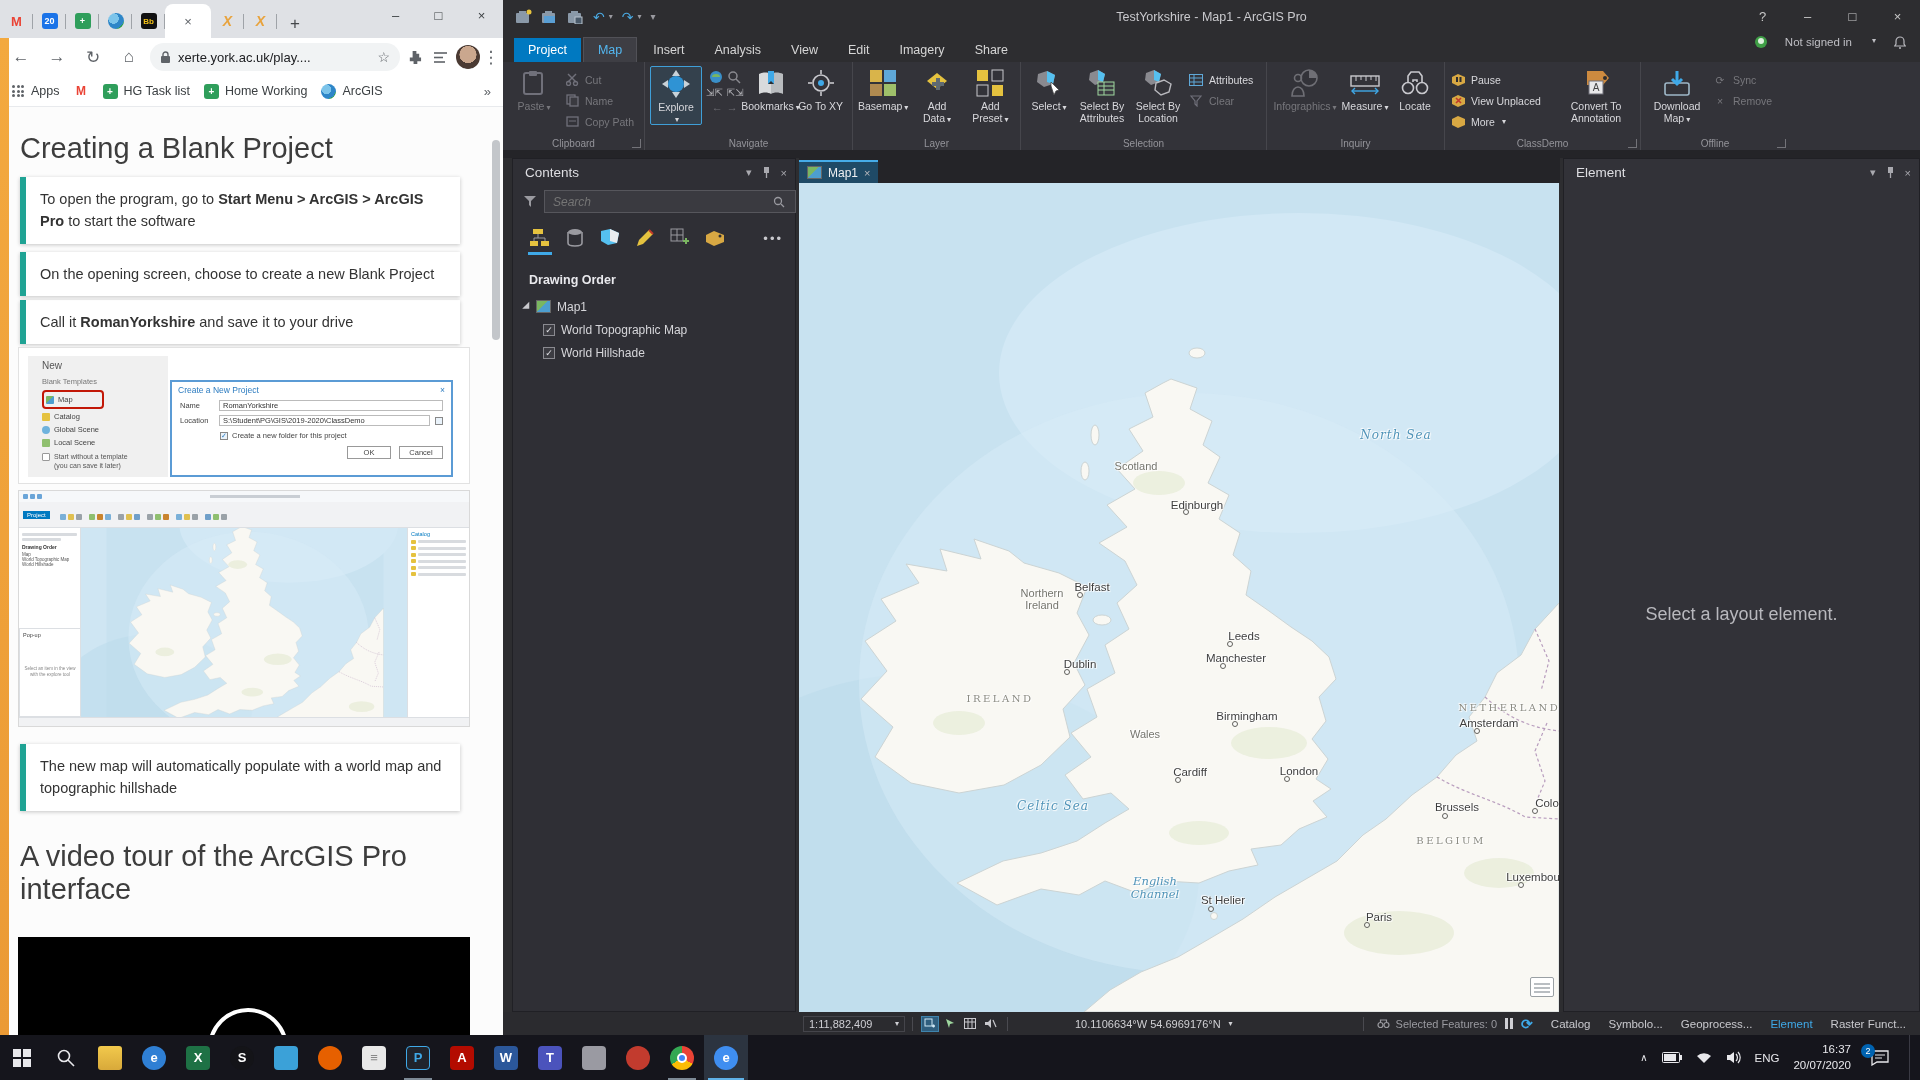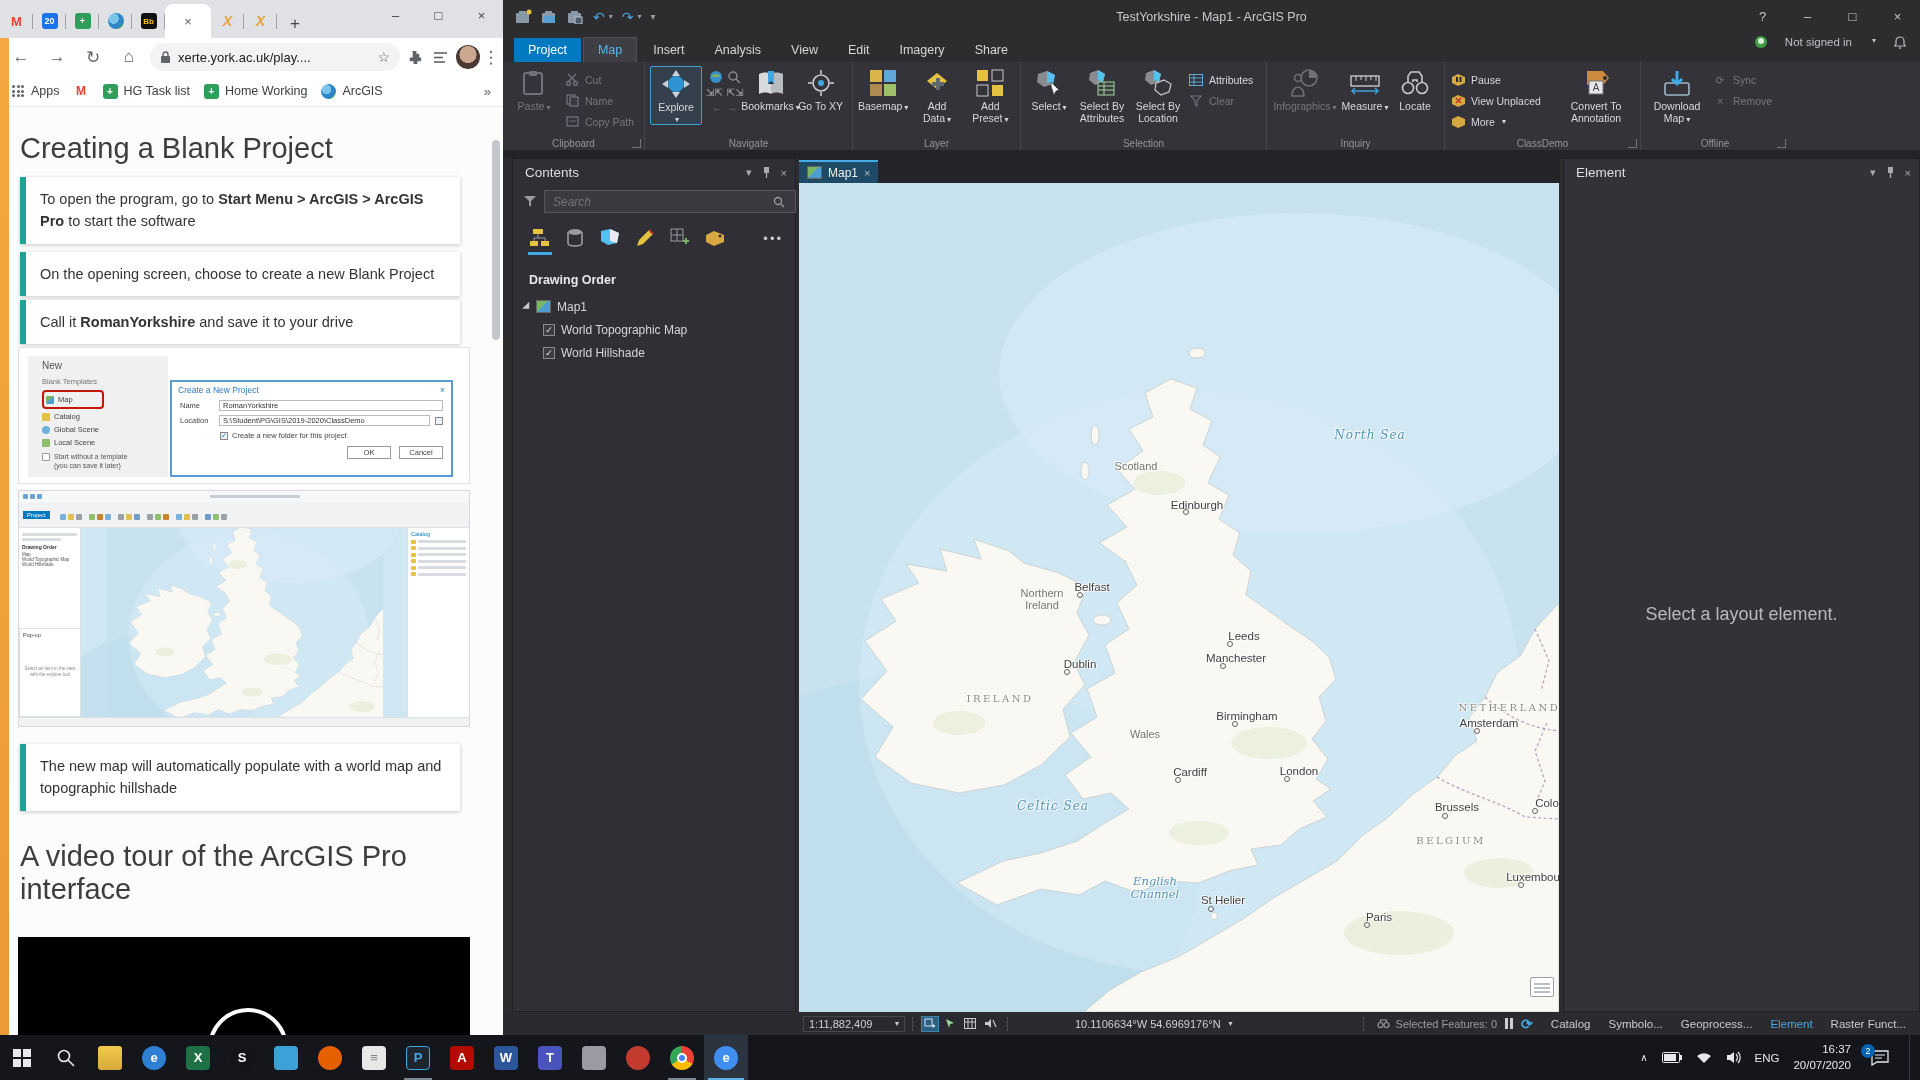--- a/index.html
+++ b/index.html
@@ -925,21 +925,21 @@
       <span class="mapmini"></span>
       <span>Map1</span>
       <span class="x">×</span>
     </div>
   </div>
   <div id="mapcanvas">
     <svg width="760" height="829" viewBox="0 0 760 829">
         <use href="#ukmap"></use>
       </svg>
     <div id="maplabels">
-        <div class="mlabel sea" style="left: 571px; top: 252px; text-align: right;">North Sea</div>
+        <div class="mlabel sea" style="left: 597px; top: 252px; text-align: right;">North Sea</div>
         <div class="mlabel area" style="left: 337px; top: 283px;">Scotland</div>
         <div class="mlabel city" style="left: 398px; top: 322px;">Edinburgh</div>
         <div class="mlabel area2" style="left: 243px; top: 410px;">Northern</div>
         <div class="mlabel area2" style="left: 243px; top: 422px;">Ireland</div>
         <div class="mlabel city" style="left: 293px; top: 404px;">Belfast</div>
         <div class="mlabel city" style="left: 281px; top: 481px;">Dublin</div>
         <div class="mlabel region" style="left: 201px; top: 515px;">IRELAND</div>
         <div class="mlabel city" style="left: 445px; top: 453px;">Leeds</div>
         <div class="mlabel city" style="left: 437px; top: 475px;">Manchester</div>
         <div class="mlabel city" style="left: 448px; top: 533px;">Birmingham</div>

